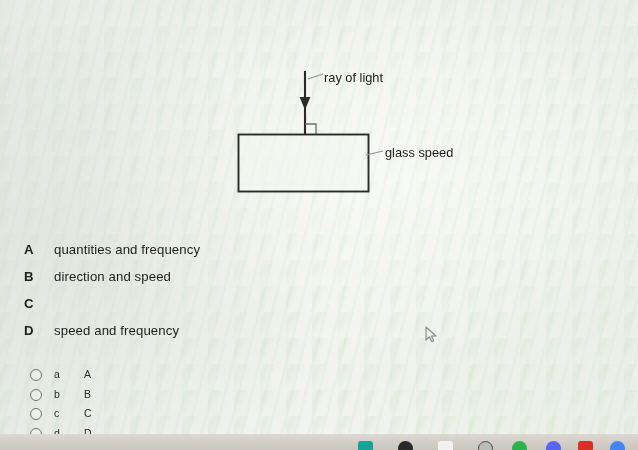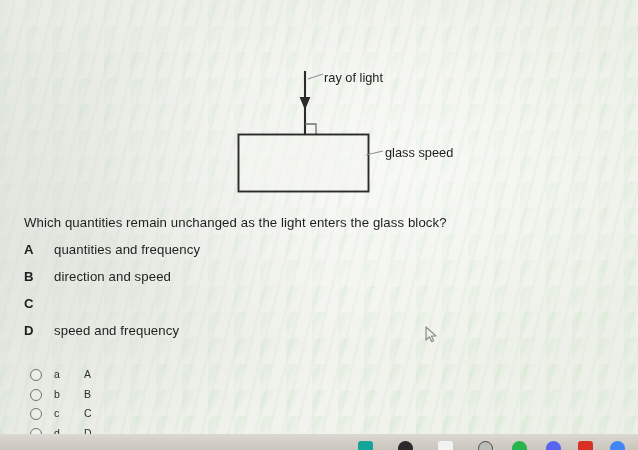--- a/index.html
+++ b/index.html
@@ -121,21 +121,20 @@
       <rect x="207.5" y="134.5" width="130" height="57" fill="#f4f5f1" fill-opacity="0.55" stroke="#2b2b2b" stroke-width="1.9"></rect>
 
       <line x1="335" y1="155" x2="352" y2="151" stroke="#8d948d" stroke-width="1.1"></line>
     </svg>
 
     <div style="position:absolute; left:293px; top:70px; font-size:12.8px; color:#1c1f1c;">ray of light</div>
 
     <div style="position:absolute; left:354px; top:145px; font-size:12.8px; color:#1c1f1c;">glass speed</div>
   </div>
 
-  <div class="layer" id="question">Which quantities remain unchanged as the light enters the glass block?</div>
 
   <div class="layer" id="options">
     <div class="opt">
       <span class="ltr">A</span>
       <span class="txt">quantities and frequency</span>
     </div>
     <div class="opt">
       <span class="ltr">B</span>
       <span class="txt">direction and speed</span>
     </div>

